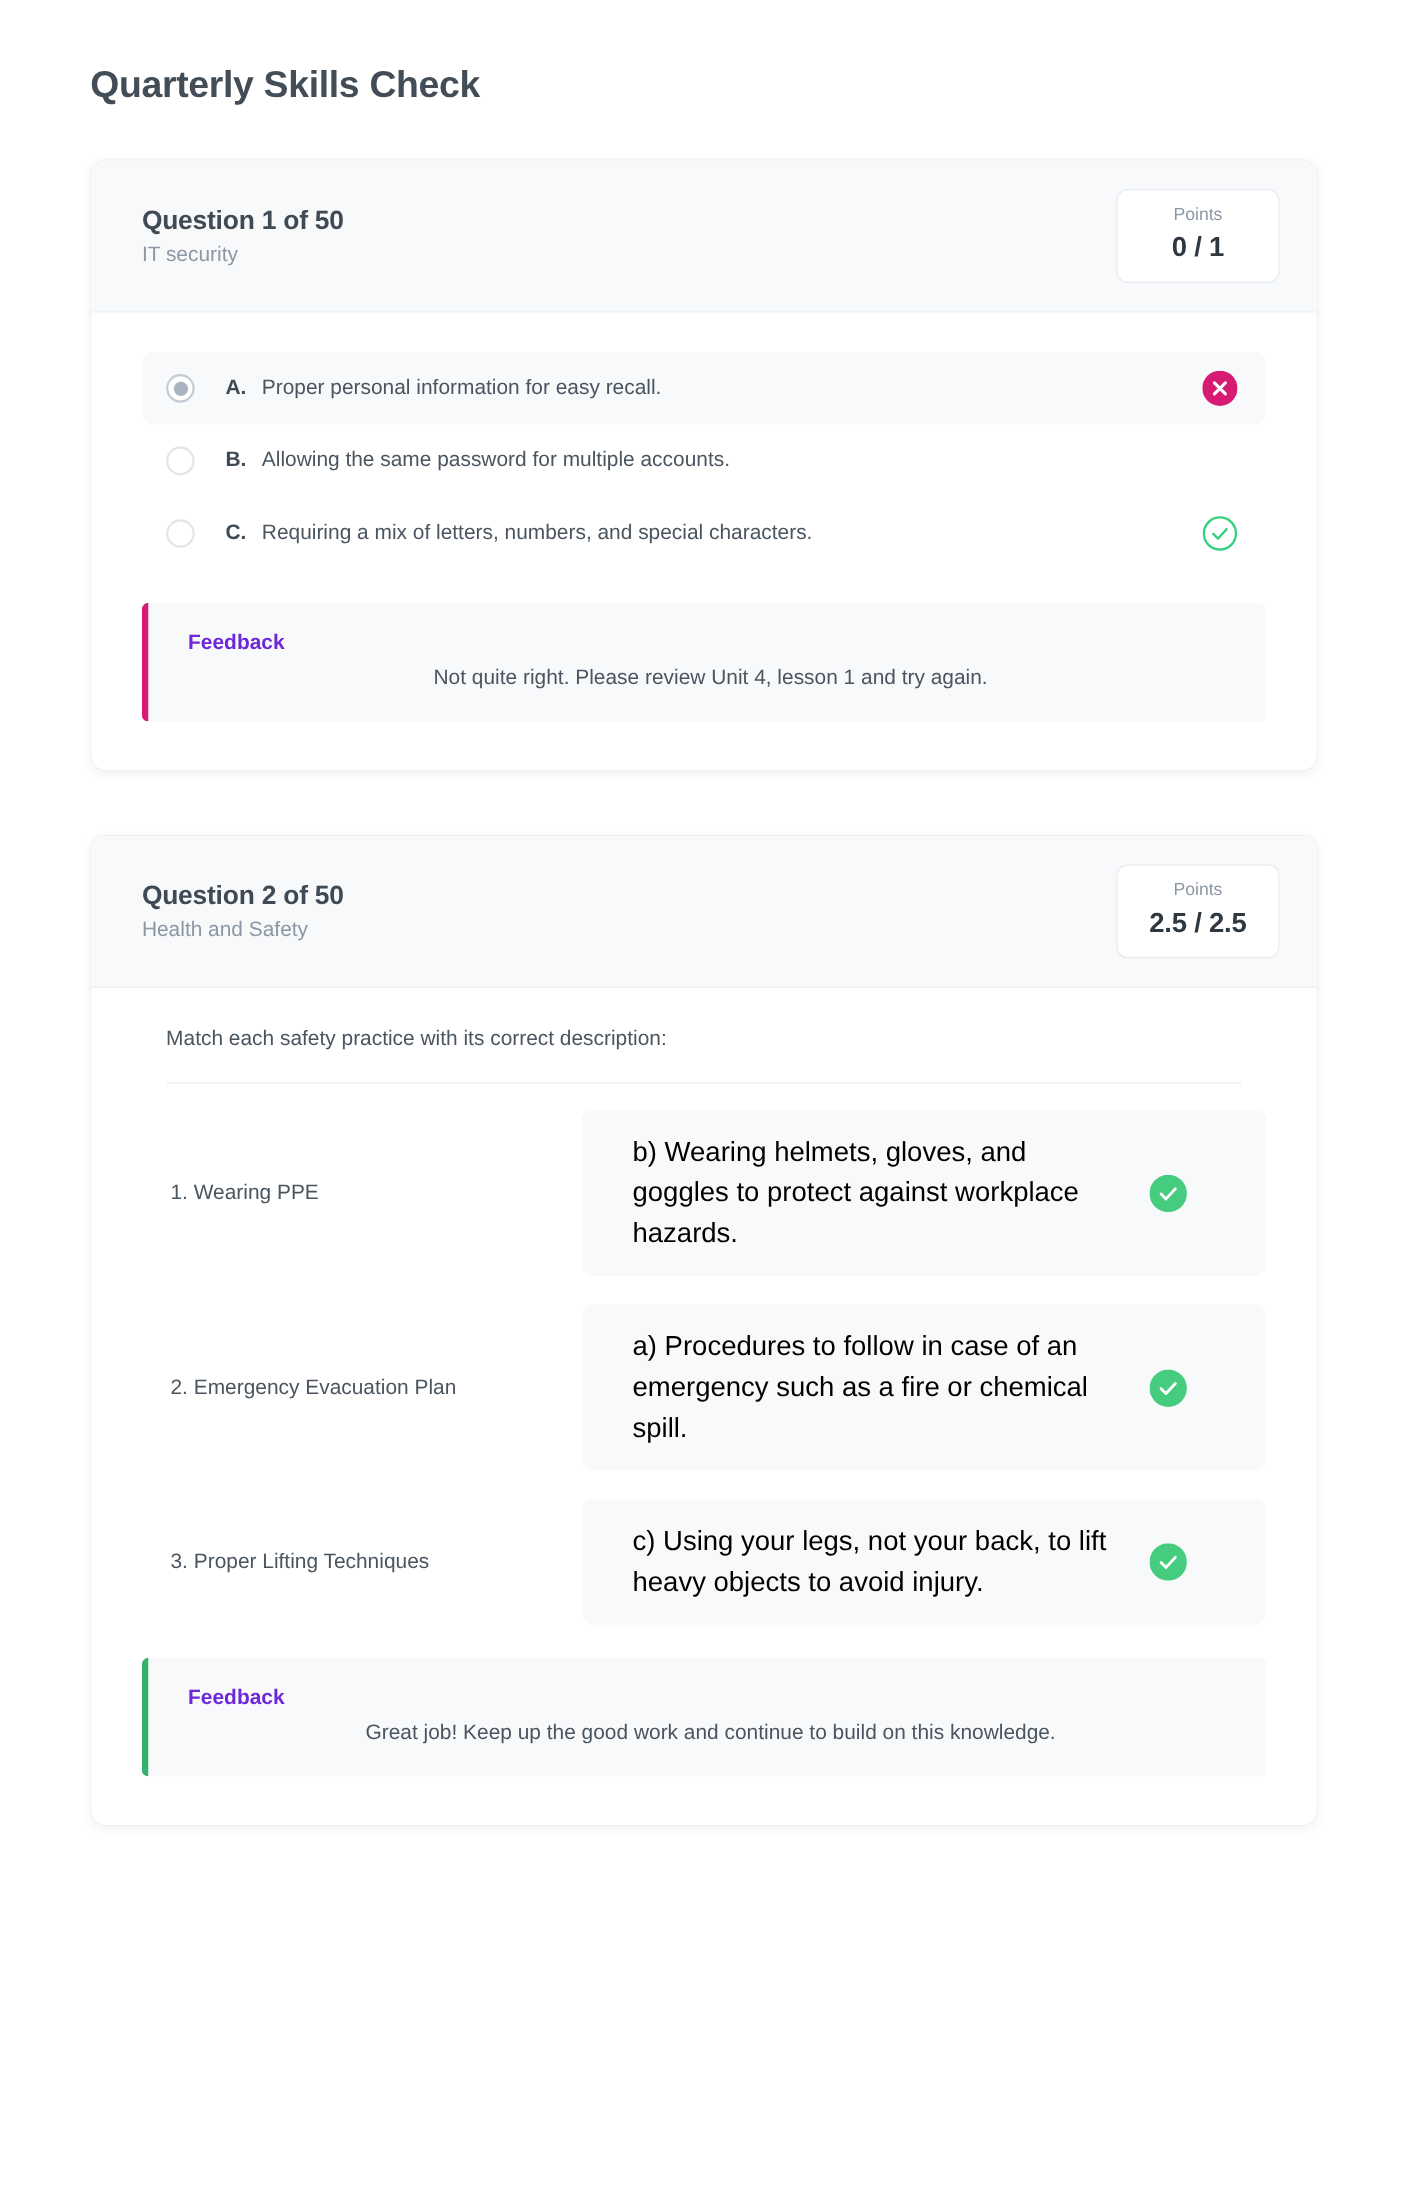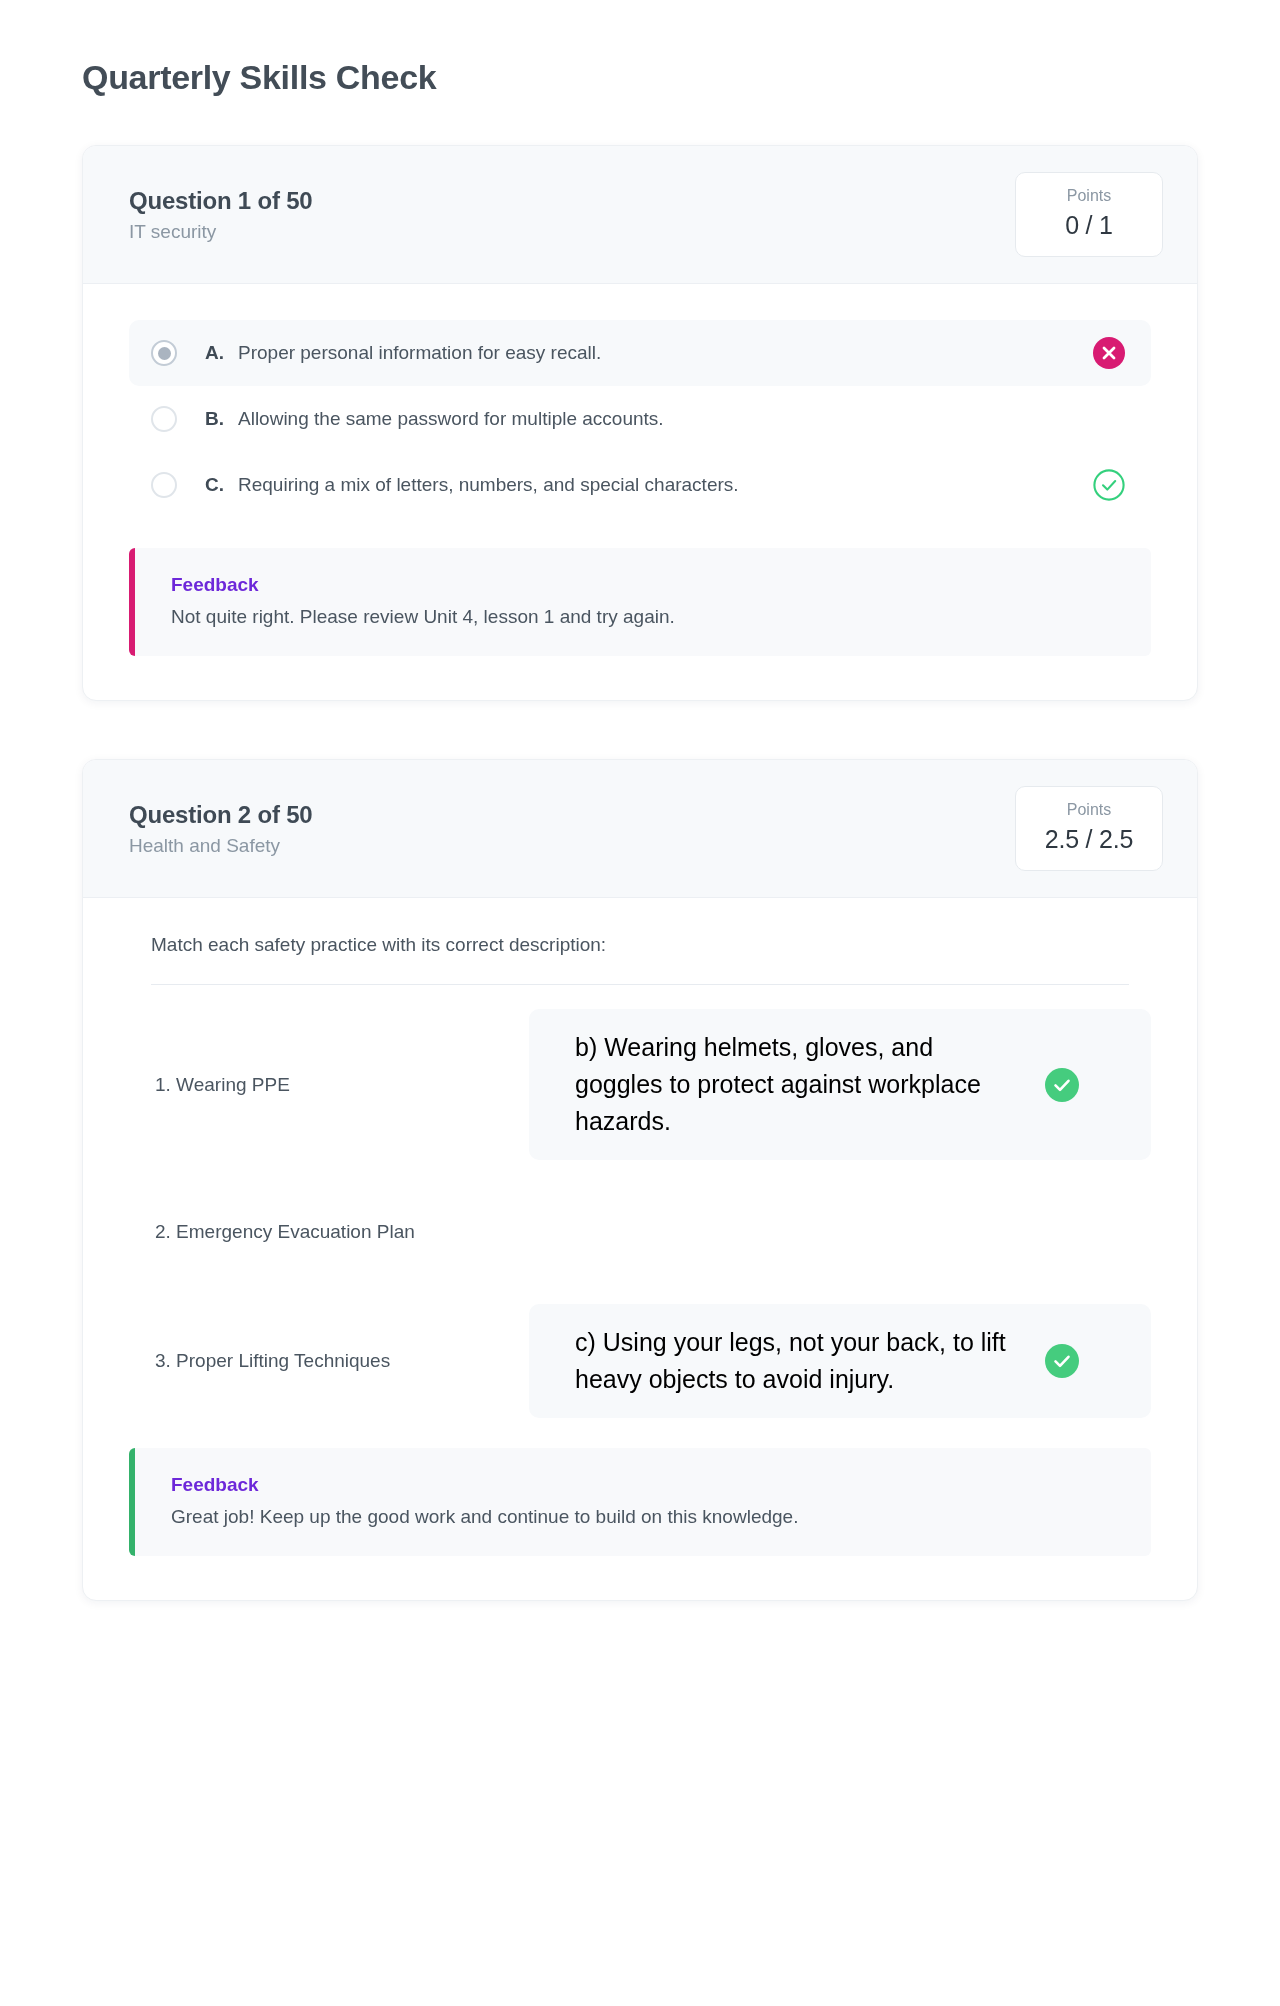--- a/index.html
+++ b/index.html
@@ -70,21 +70,21 @@
     padding: 14px 18px 16px 18px;
     text-align: center;
   }
   .points-label {
     font-size: 16px;
     color: #8b97a3;
     margin-bottom: 6px;
   }
   .points-value {
     font-size: 25px;
-    font-weight: normal;
+    font-weight: bold;
     color: #2f3841;
     letter-spacing: -0.2px;
     white-space: nowrap;
   }
 
   .q-body { padding: 36px 46px 44px 46px; }
 
   .q-prompt {
     font-size: 19px;
     color: #4a5560;
@@ -154,20 +154,21 @@
   .feedback.good { border-left-color: #34b26b; }
   .feedback-title {
     font-size: 19px;
     font-weight: bold;
     color: #6d28d9;
     margin-bottom: 10px;
   }
   .feedback-text {
     font-size: 19px;
     color: #4a5560;
+    text-align: center;
   }
 
   
   .divider {
     height: 1px;
     background: #e7ebf0;
     margin: 28px 22px 24px 22px;
   }
 
   .match-list { display: flex; flex-direction: column; gap: 26px; }
@@ -299,20 +300,29 @@
               <svg viewBox="0 0 34 34" width="34" height="34">
                 <circle cx="17" cy="17" r="17" fill="#45cc7e"></circle>
                 <path d="M10.5 17.4 L15 21.9 L23.5 12.8" fill="none" stroke="#ffffff" stroke-width="2.6" stroke-linecap="round" stroke-linejoin="round"></path>
               </svg>
             </span>
           </div>
         </div>
 
         <div class="match-row">
           <div class="match-left">2. Emergency Evacuation Plan</div>
+          <div class="match-right">
+            <div class="match-text">a) Procedures to follow in case of an emergency such as a fire or chemical spill.</div>
+            <span class="match-mark">
+              <svg viewBox="0 0 34 34" width="34" height="34">
+                <circle cx="17" cy="17" r="17" fill="#45cc7e"></circle>
+                <path d="M10.5 17.4 L15 21.9 L23.5 12.8" fill="none" stroke="#ffffff" stroke-width="2.6" stroke-linecap="round" stroke-linejoin="round"></path>
+              </svg>
+            </span>
+          </div>
         </div>
 
         <div class="match-row">
           <div class="match-left">3. Proper Lifting Techniques</div>
           <div class="match-right">
             <div class="match-text">c) Using your legs, not your back, to lift heavy objects to avoid injury.</div>
             <span class="match-mark">
               <svg viewBox="0 0 34 34" width="34" height="34">
                 <circle cx="17" cy="17" r="17" fill="#45cc7e"></circle>
                 <path d="M10.5 17.4 L15 21.9 L23.5 12.8" fill="none" stroke="#ffffff" stroke-width="2.6" stroke-linecap="round" stroke-linejoin="round"></path>

